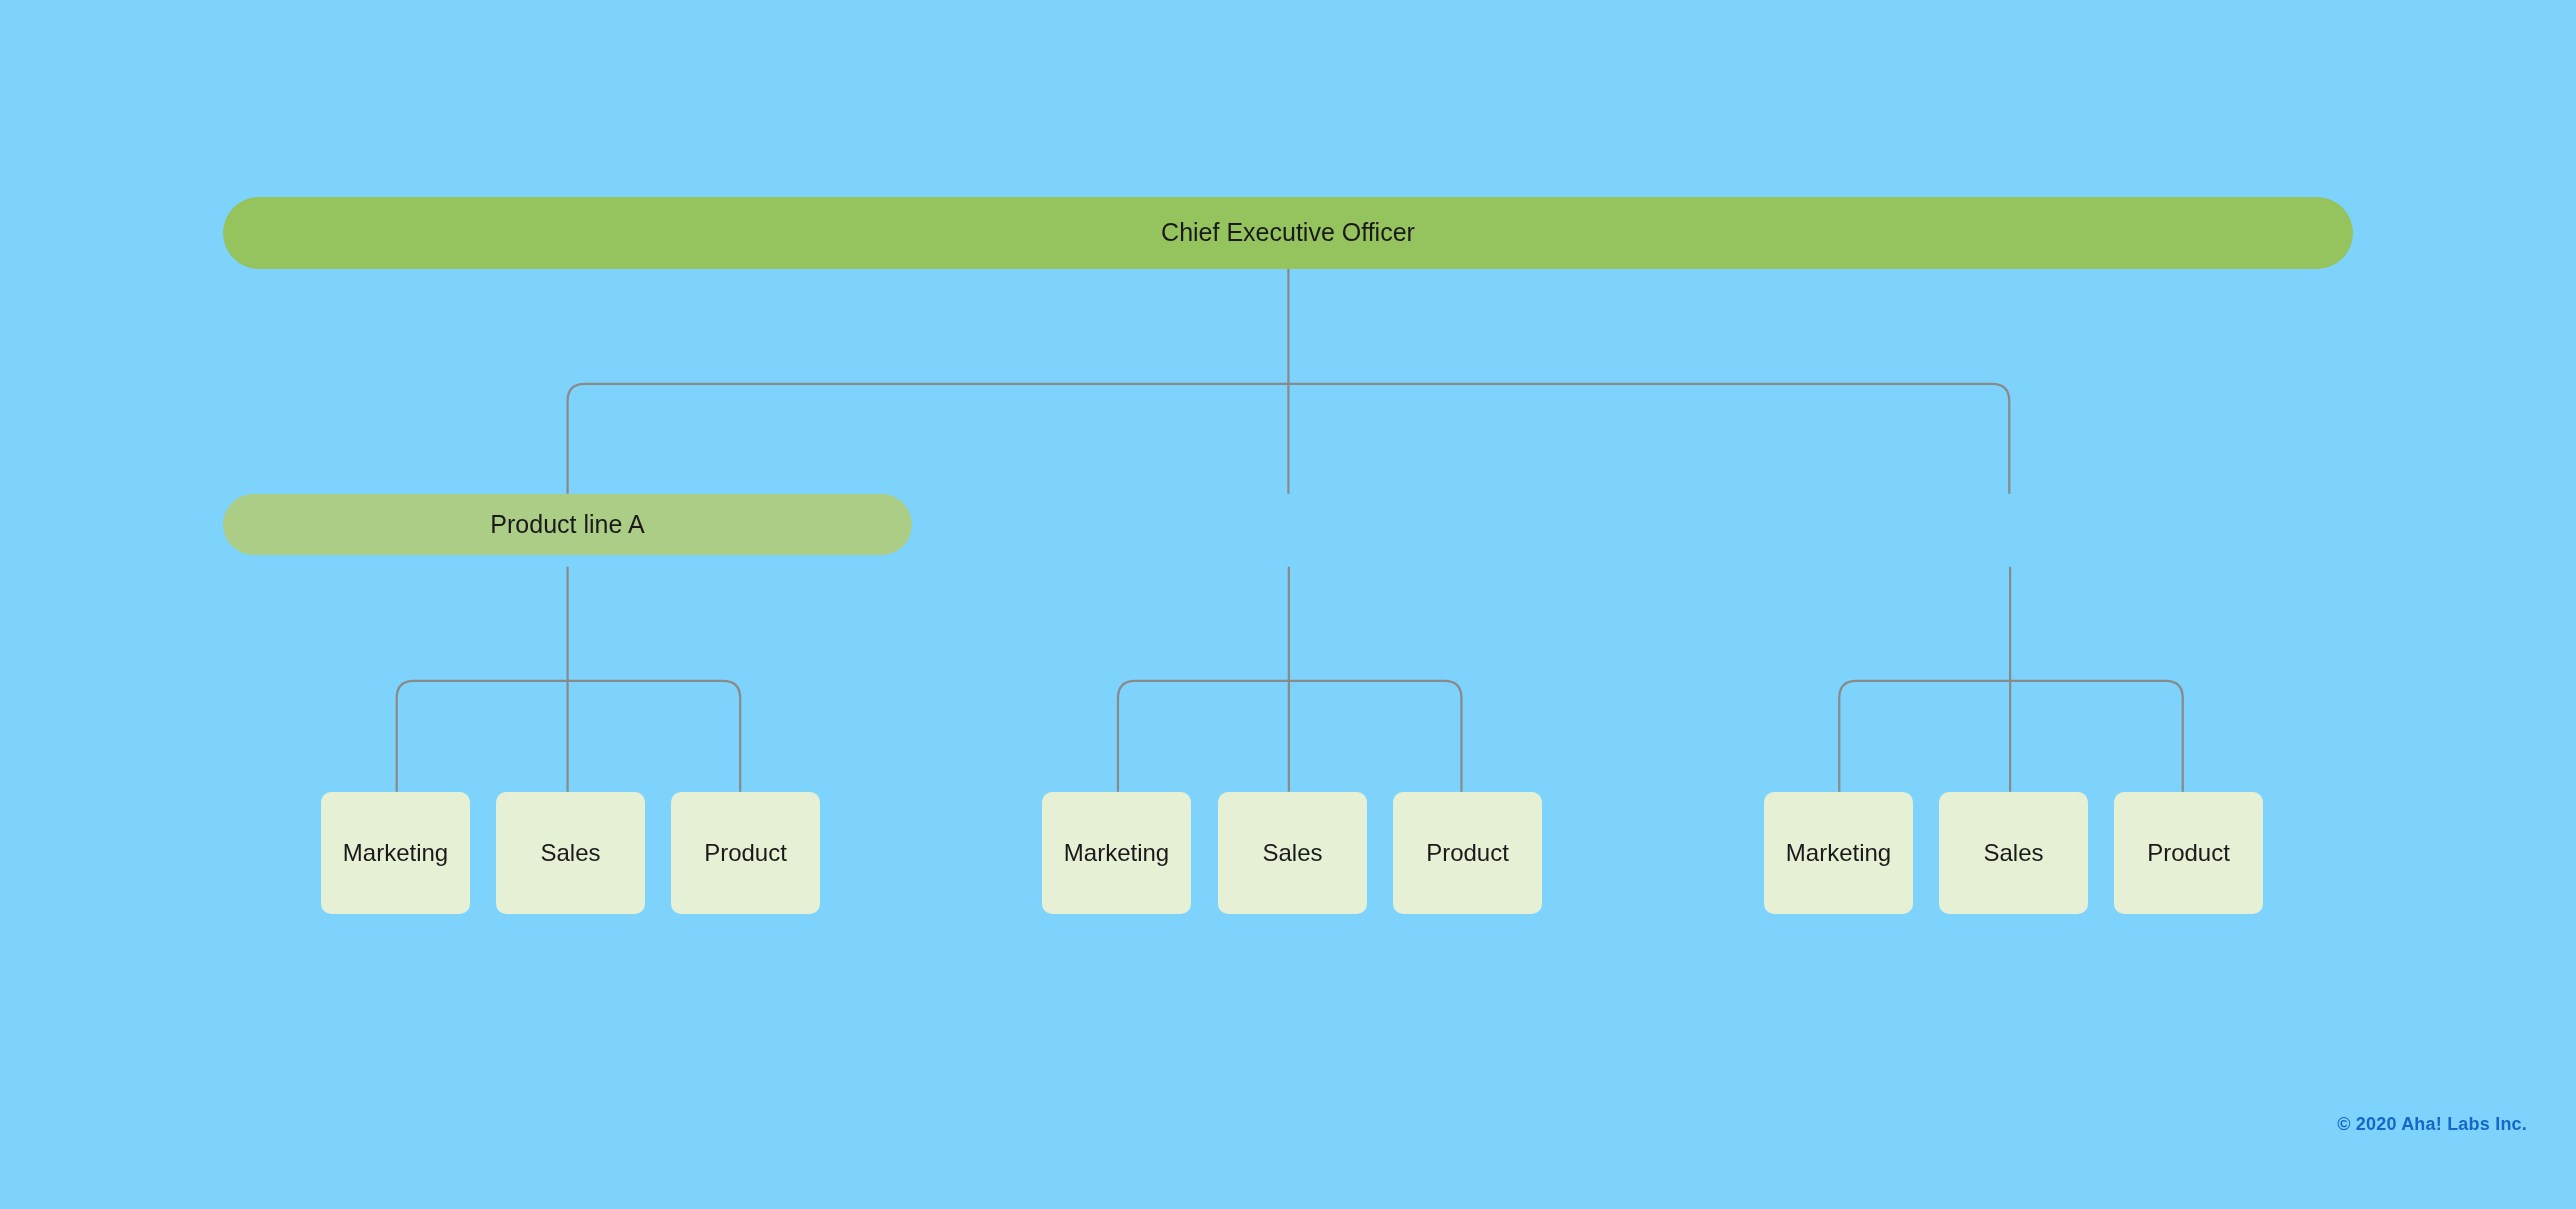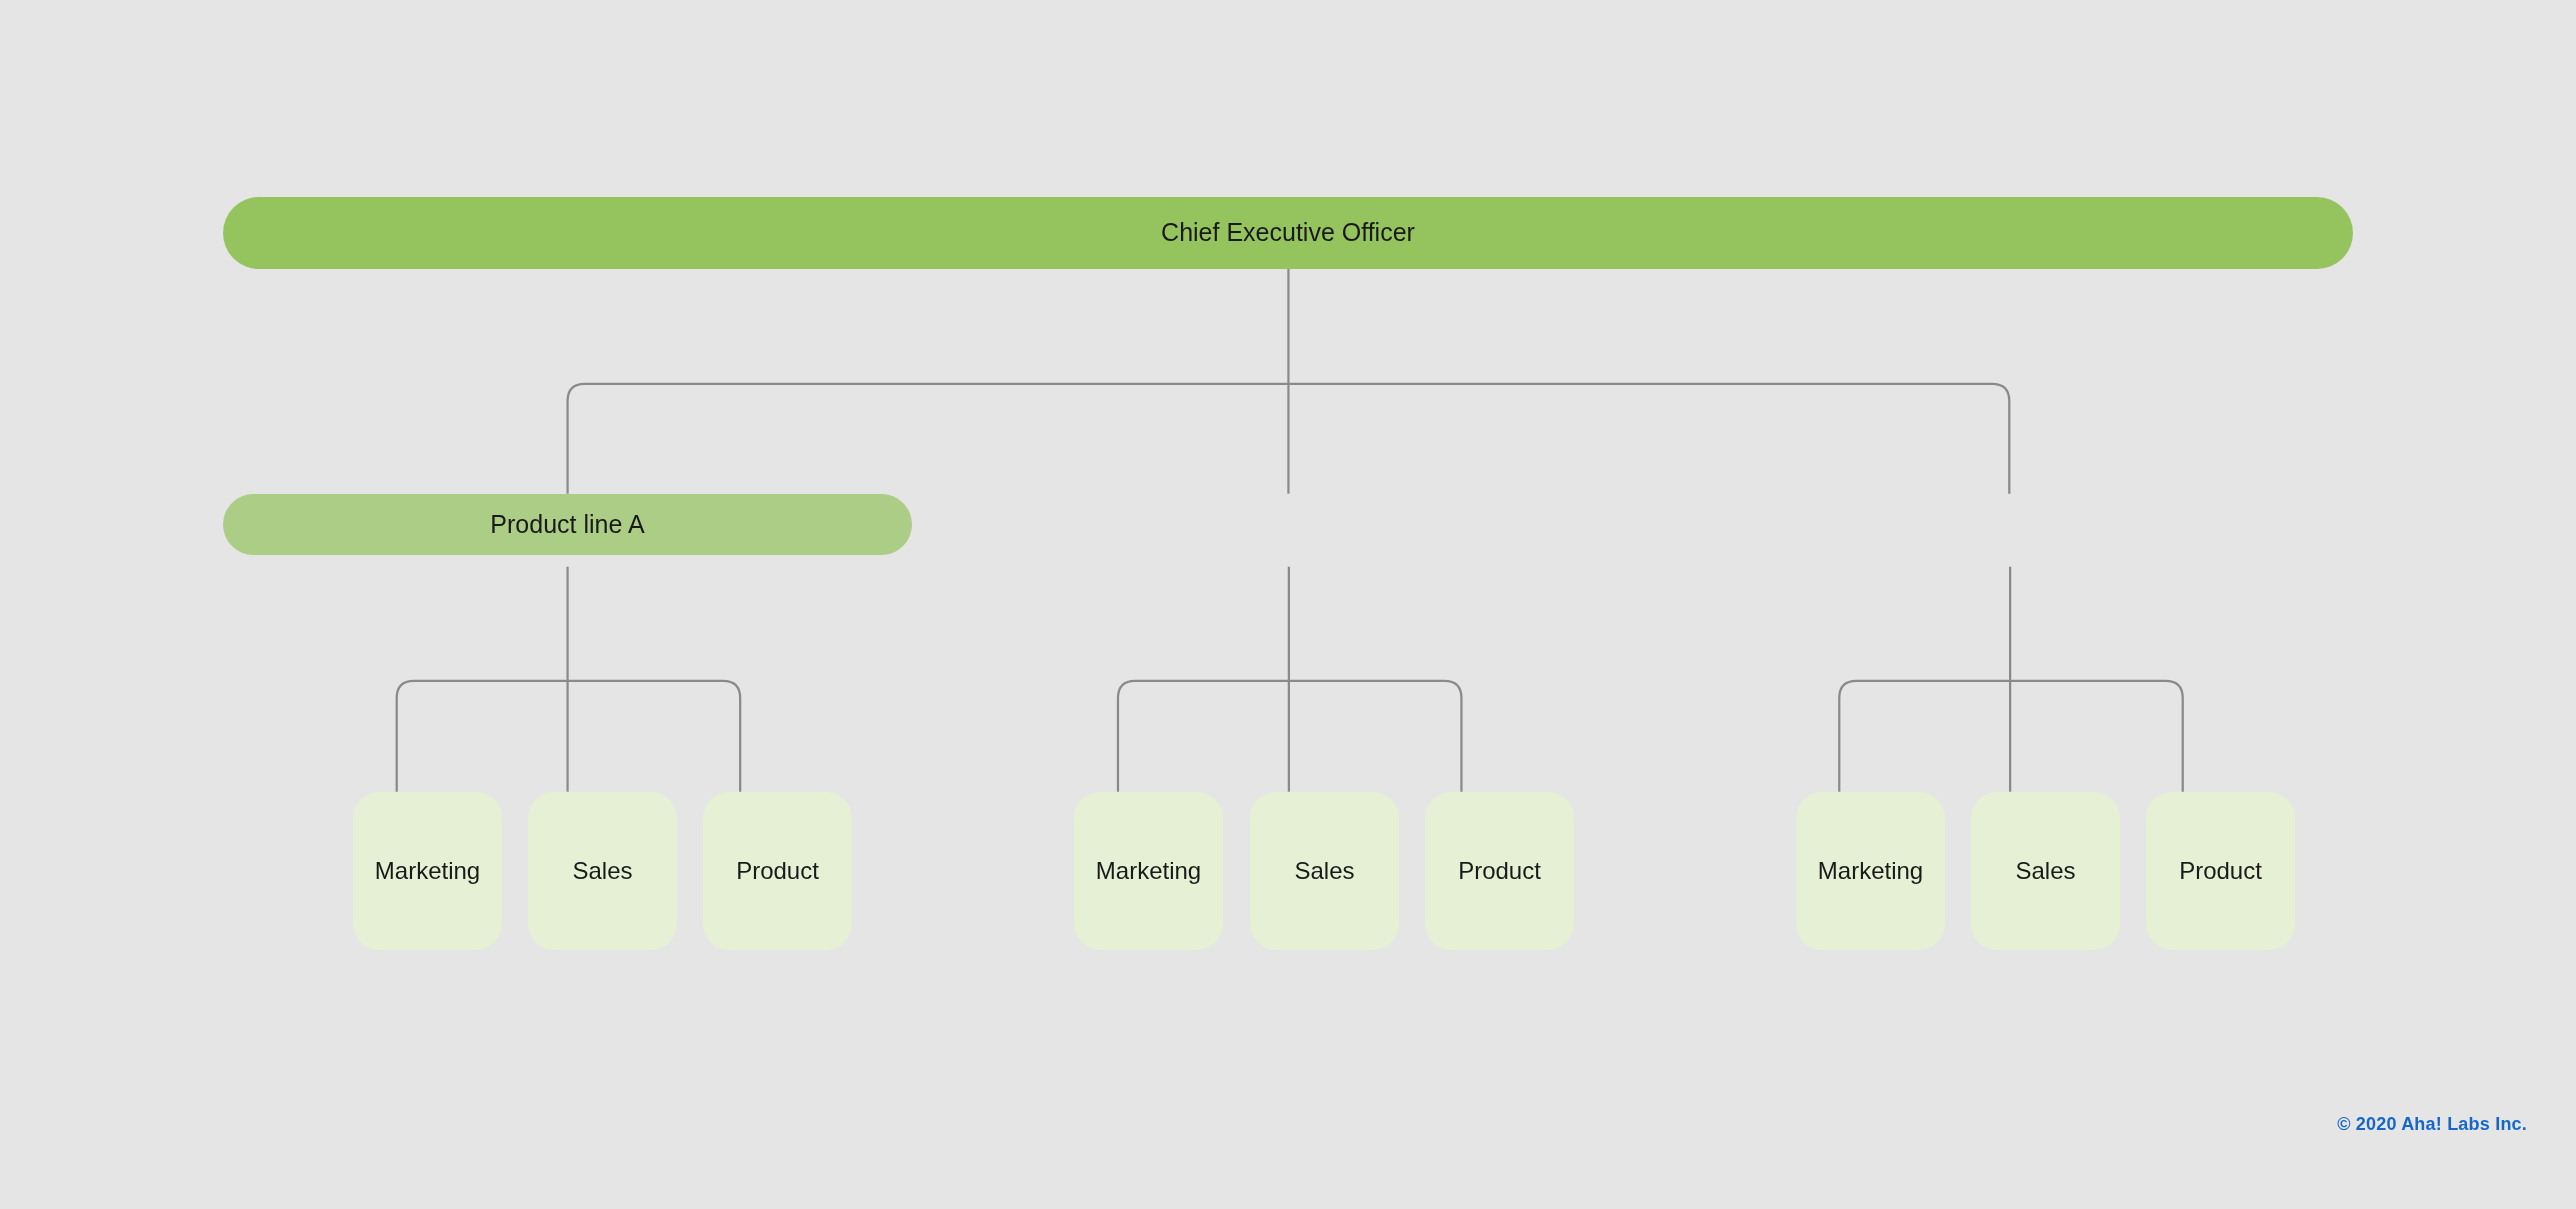--- a/index.html
+++ b/index.html
@@ -7,21 +7,21 @@
     padding: 0;
     background: #ffffff;
   }
   body {
     font-family: "Liberation Sans", sans-serif;
   }
   #canvas {
     position: relative;
     width: 2576px;
     height: 1209px;
-    background: #e5e5e5;
+    background: #7dd3fc;
     overflow: hidden;
   }
   #connectors {
     position: absolute;
     left: 0;
     top: 0;
     width: 2576px;
     height: 1209px;
     pointer-events: none;
   }
@@ -52,26 +52,25 @@
     border-radius: 37px;
     font-size: 25px;
     font-weight: 400;
   }
   .div-0 { left: 223px;  width: 689px; }
   .div-1 { left: 945px; width: 689px; }
   .div-2 { left: 1666px; width: 689px; }
   .node-leaf {
     top: 792px;
     width: 149px;
-    height: 158px;
+    height: 122px;
     background: #e5f0d5;
-    border-radius: 26px;
+    border-radius: 10px;
     font-size: 24px;
     font-weight: 400;
-    margin-left: 32px;
   }
   .leaf-a0 { left: 321px; }
   .leaf-a1 { left: 496px; }
   .leaf-a2 { left: 671px; }
   .leaf-b0 { left: 1042px; }
   .leaf-b1 { left: 1218px; }
   .leaf-b2 { left: 1393px; }
   .leaf-c0 { left: 1764px; }
   .leaf-c1 { left: 1939px; }
   .leaf-c2 { left: 2114px; }

